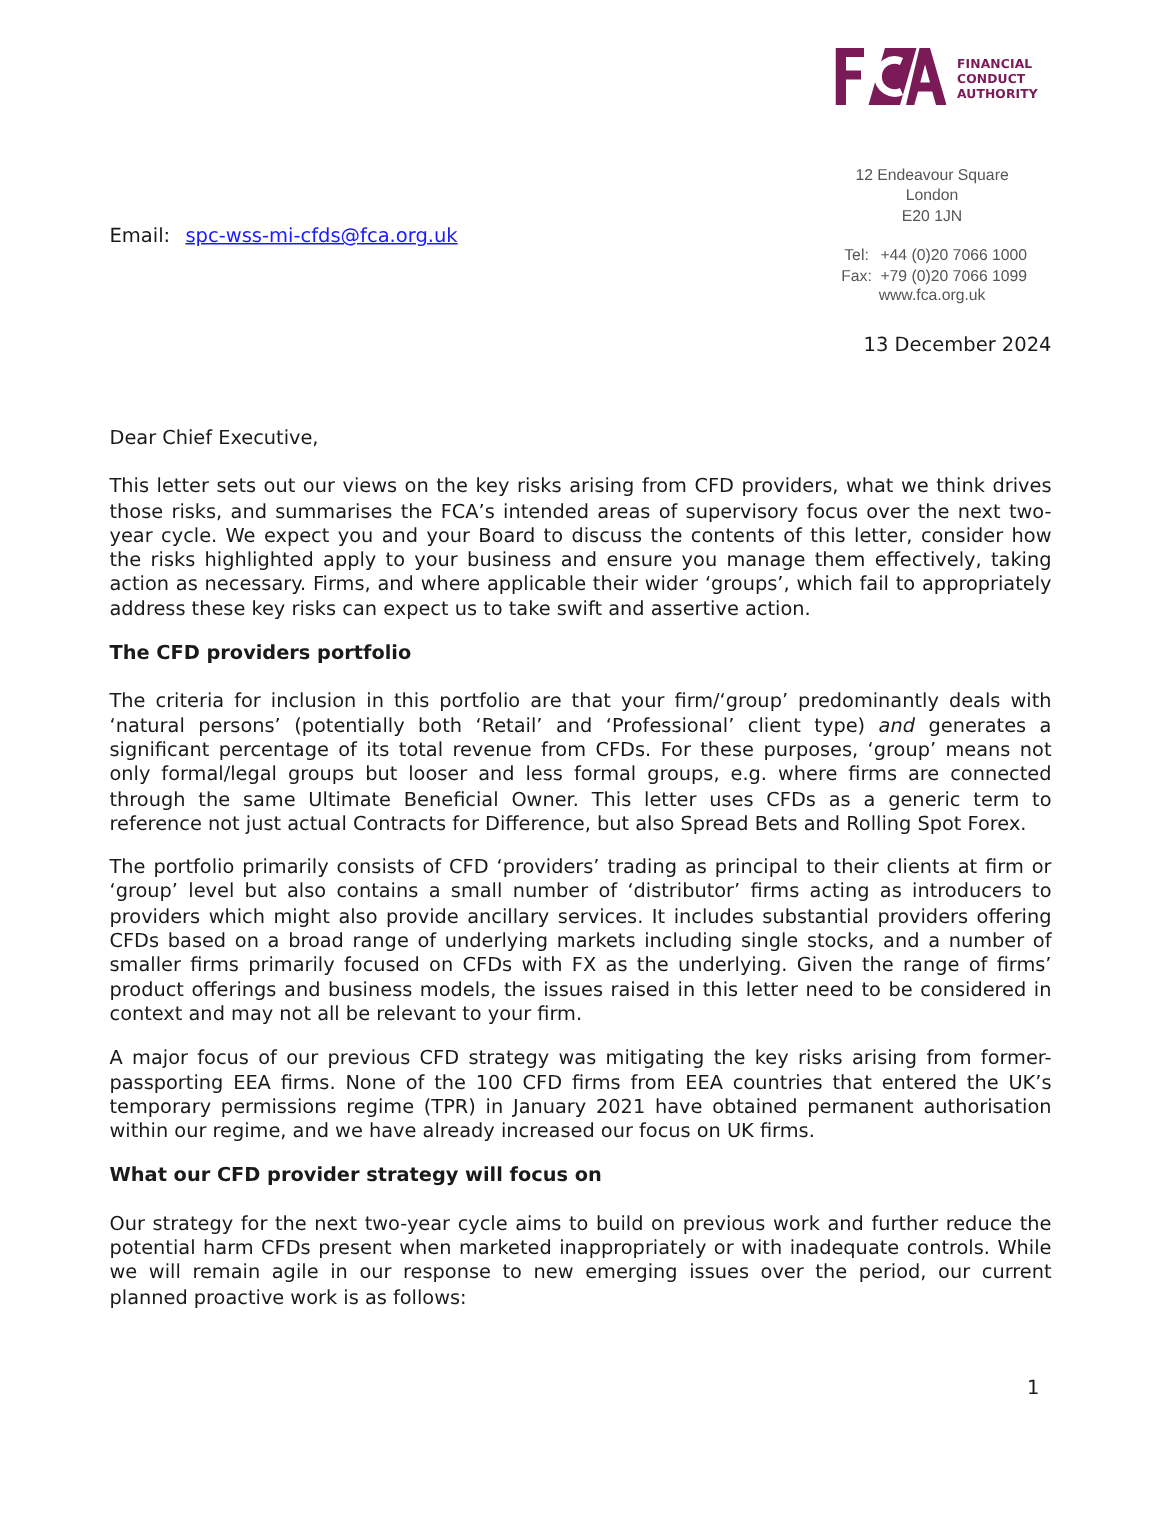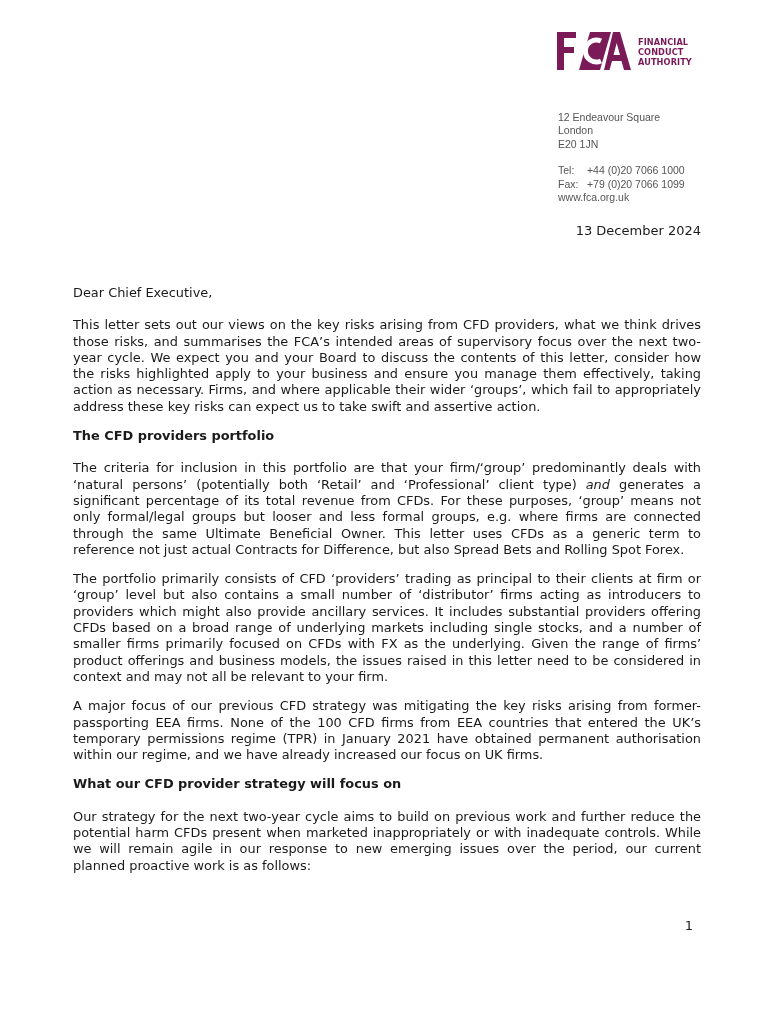--- a/index.html
+++ b/index.html
@@ -10,21 +10,21 @@
   
   .logo { position:absolute; left:557px; top:32px; width:140px; height:40px; }
   .logo-mark { position:absolute; left:0; top:0; width:74px; height:38px; }
   .logo-words { position:absolute; left:81px; top:5px; font-family:"DejaVu Sans", sans-serif;
                 font-weight:bold; font-size:8.2px; line-height:10px; color:#7a1a57; letter-spacing:0.1px; }
   .logo-words div { white-space:nowrap; }
 
   
   .address { position:absolute; left:558px; top:111px; font-family:"Liberation Sans", sans-serif;
              font-size:10.5px; line-height:13.4px; color:#555; }
-  .address .row { white-space:nowrap; }
+  .address .row { white-space:nowrap;text-align:center; }
   .address .gap { height:13px; }
   .address .lbl { display:inline-block; width:26px; }
 
   .email { position:absolute; left:73px; top:150px; font-size:13px; line-height:16px; white-space:nowrap; }
   .email a { color:#1a1aff; text-decoration:underline; margin-left:6px; }
 
   .date { position:absolute; right:67px; top:223px; font-size:13px; line-height:16px; white-space:nowrap;text-align:right; }
 
   .content { position:absolute; left:73px; top:285px; width:628px; font-size:12.9px; line-height:16.3px; }
   .content p { margin:0; text-align:justify; }
@@ -66,20 +66,24 @@
       <span class="lbl">Tel:</span>
       <span>+44 (0)20 7066 1000</span>
     </div>
     <div class="row">
       <span class="lbl">Fax:</span>
       <span>+79 (0)20 7066 1099</span>
     </div>
     <div class="row">www.fca.org.uk</div>
   </div>
 
+  <div class="email">
+    <span>Email:</span>
+    <a href="#">spc-wss-mi-cfds@fca.org.uk</a>
+  </div>
 
   <div class="date">13 December 2024</div>
 
   <div class="content">
     <p class="salutation">Dear Chief Executive,</p>
 
     <p class="para">This letter sets out our views on the key risks arising from CFD providers, what we think drives those risks, and summarises the FCA’s intended areas of supervisory focus over the next two-year cycle. We expect you and your Board to discuss the contents of this letter, consider how the risks highlighted apply to your business and ensure you manage them effectively, taking action as necessary. Firms, and where applicable their wider ‘groups’, which fail to appropriately address these key risks can expect us to take swift and assertive action.</p>
 
     <p class="heading" style="margin-top:0 !important;">The CFD providers portfolio</p>
     <p class="para"><span>The criteria for inclusion in this portfolio are that your firm/‘group’ predominantly deals with ‘natural persons’ (potentially both ‘Retail’ and ‘Professional’ client type) </span><em>and</em><span> generates a significant percentage of its total revenue from CFDs.  For these purposes, ‘group’ means not only formal/legal groups but looser and less formal groups, e.g. where firms are connected through the same Ultimate Beneficial Owner. This letter uses CFDs as a generic term to reference not just actual Contracts for Difference, but also Spread Bets and Rolling Spot Forex.</span></p>

